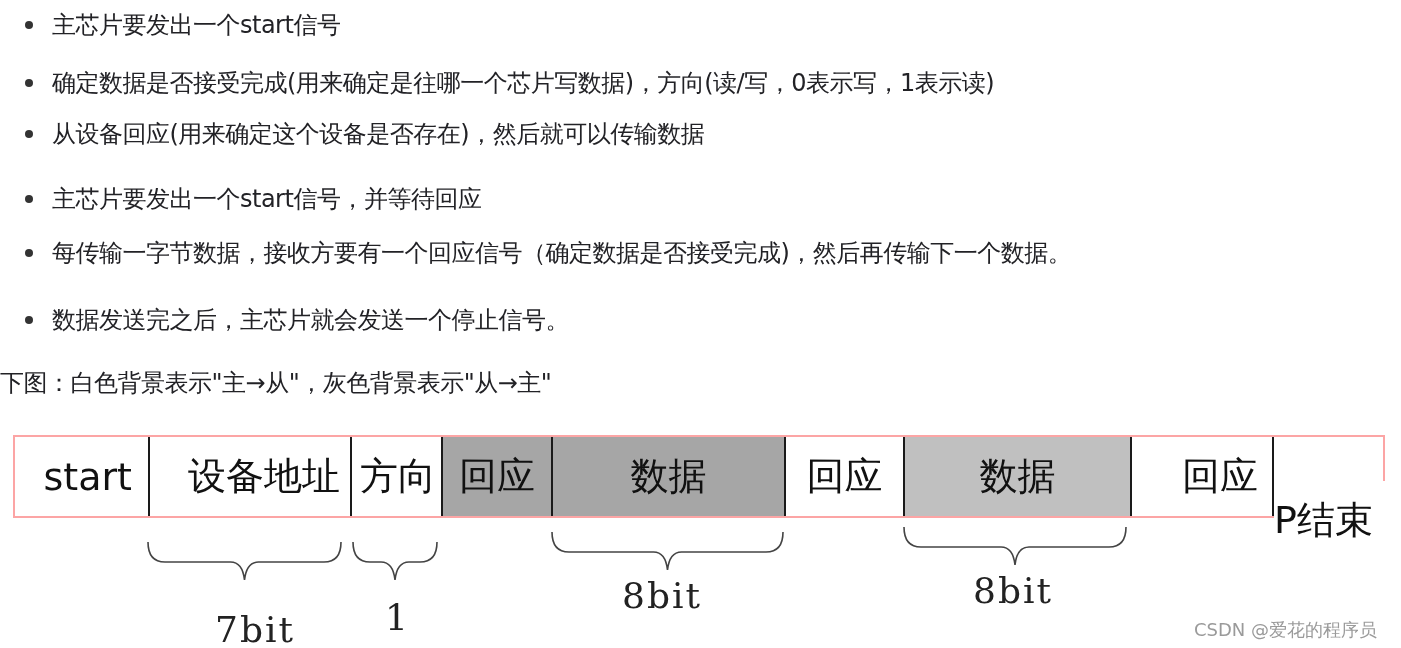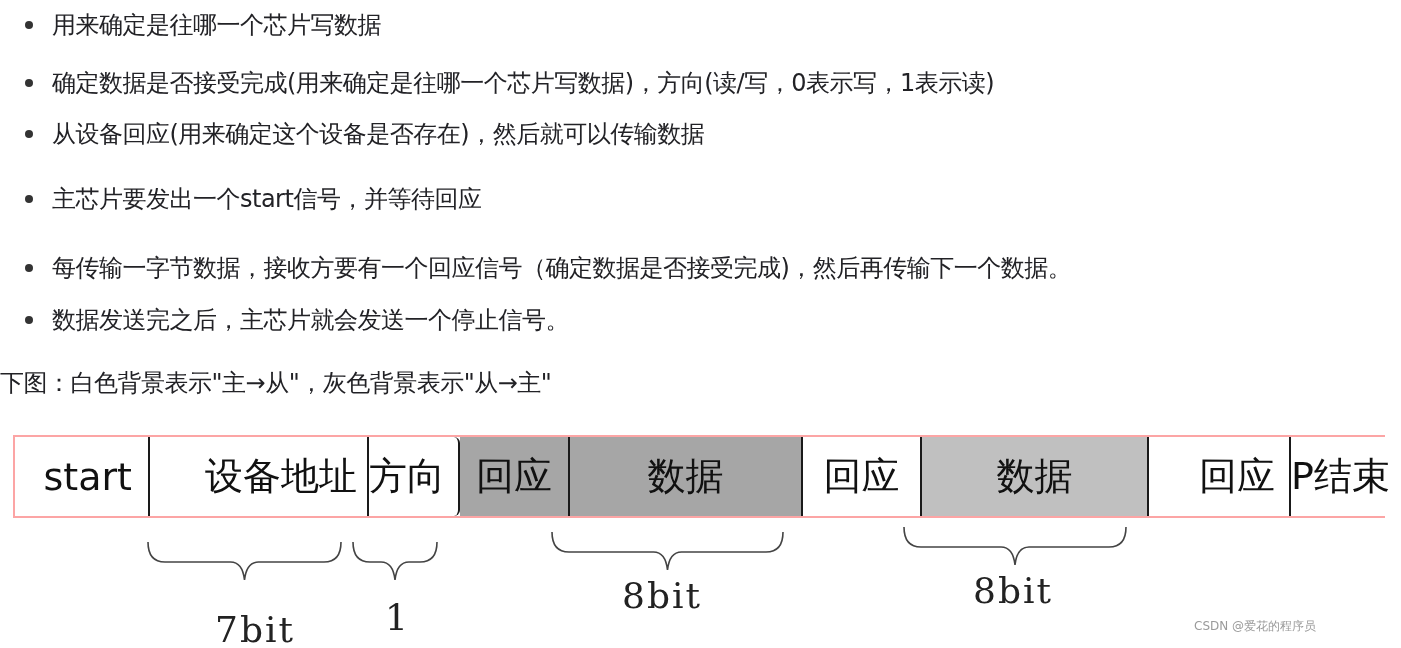--- a/index.html
+++ b/index.html
@@ -23,54 +23,54 @@
     }
     .frame {
       position: absolute; left: 13px; top: 435px; width: 1372px; height: 83px;
       border: 2px solid #fca5a5; box-sizing: border-box; display: flex;
     }
     .cell {
       height: 100%; box-sizing: border-box; border-right: 2px solid #1a1a1a;
       display: flex; align-items: center; justify-content: center;
       font-size: 38px; color: #111; white-space: nowrap; overflow: hidden;
     }
-    .cell:last-child { border-right: none; }
+    .cell:last-child { border-right: none; margin-top: 44px; }
     .brace { position: absolute; }
     .brace svg { display: block; }
     .brace-label {
       position: absolute; font-family: "DejaVu Serif", "Liberation Serif", serif;
       font-size: 36px; color: #222; white-space: nowrap; letter-spacing: 2px;
     }
     .watermark {
-      position: absolute; left: 1194px; top: 618px; font-size: 12px; color: #9a9a9a;
+      position: absolute; left: 1194px; top: 618px; font-size: 18px; color: #9a9a9a;
       white-space: nowrap;
     }
   </style>
 </head>
 <body>
 
 <ul class="bullets" id="bullets">
-    <li style="top: 10px;"><span class="dot"></span><span>用来确定是往哪一个芯片写数据</span></li>
+    <li style="top: 10px;"><span class="dot"></span><span>主芯片要发出一个start信号</span></li>
     <li style="top: 68px;"><span class="dot"></span><span>确定数据是否接受完成(用来确定是往哪一个芯片写数据)，方向(读/写，0表示写，1表示读)</span></li>
     <li style="top: 119px;"><span class="dot"></span><span>从设备回应(用来确定这个设备是否存在)，然后就可以传输数据</span></li>
     <li style="top: 184px;"><span class="dot"></span><span>主芯片要发出一个start信号，并等待回应</span></li>
-    <li style="top: 253px;"><span class="dot"></span><span>每传输一字节数据，接收方要有一个回应信号（确定数据是否接受完成)，然后再传输下一个数据。</span></li>
+    <li style="top: 238px;"><span class="dot"></span><span>每传输一字节数据，接收方要有一个回应信号（确定数据是否接受完成)，然后再传输下一个数据。</span></li>
     <li style="top: 305px;"><span class="dot"></span><span>数据发送完之后，主芯片就会发送一个停止信号。</span></li>
   </ul>
 
 <div class="caption">下图：白色背景表示"主→从"，灰色背景表示"从→主"</div>
 
 <div class="frame" id="frame">
     <div class="cell" style="width: 135px; flex: 0 0 135px; background: rgb(255, 255, 255); justify-content: flex-end; padding: 0px 16px 0px 0px;">
       <span>start</span>
     </div>
-    <div class="cell" style="width: 202px; flex: 0 0 202px; background: rgb(255, 255, 255); justify-content: flex-end; padding: 0px 10px 0px 0px; margin-left: 17px;">
+    <div class="cell" style="width: 202px; flex: 0 0 202px; background: rgb(255, 255, 255); justify-content: flex-end; padding: 0px 10px 0px 0px;">
       <span>设备地址</span>
     </div>
-    <div class="cell" style="width: 91px; flex: 0 0 91px; background: rgb(255, 255, 255); justify-content: flex-start; padding: 0px; border-radius: 6px;">
+    <div class="cell" style="width: 91px; flex: 0 0 91px; background: rgb(255, 255, 255); justify-content: flex-start; padding: 8px;">
       <span>方向</span>
     </div>
     <div class="cell" style="width: 110px; flex: 0 0 110px; background: rgb(166, 166, 166); justify-content: center; padding: 0px;">
       <span>回应</span>
     </div>
     <div class="cell" style="width: 233px; flex: 0 0 233px; background: rgb(166, 166, 166); justify-content: center; padding: 0px;">
       <span>数据</span>
     </div>
     <div class="cell" style="width: 119px; flex: 0 0 119px; background: rgb(255, 255, 255); justify-content: center; padding: 0px;">
       <span>回应</span>

